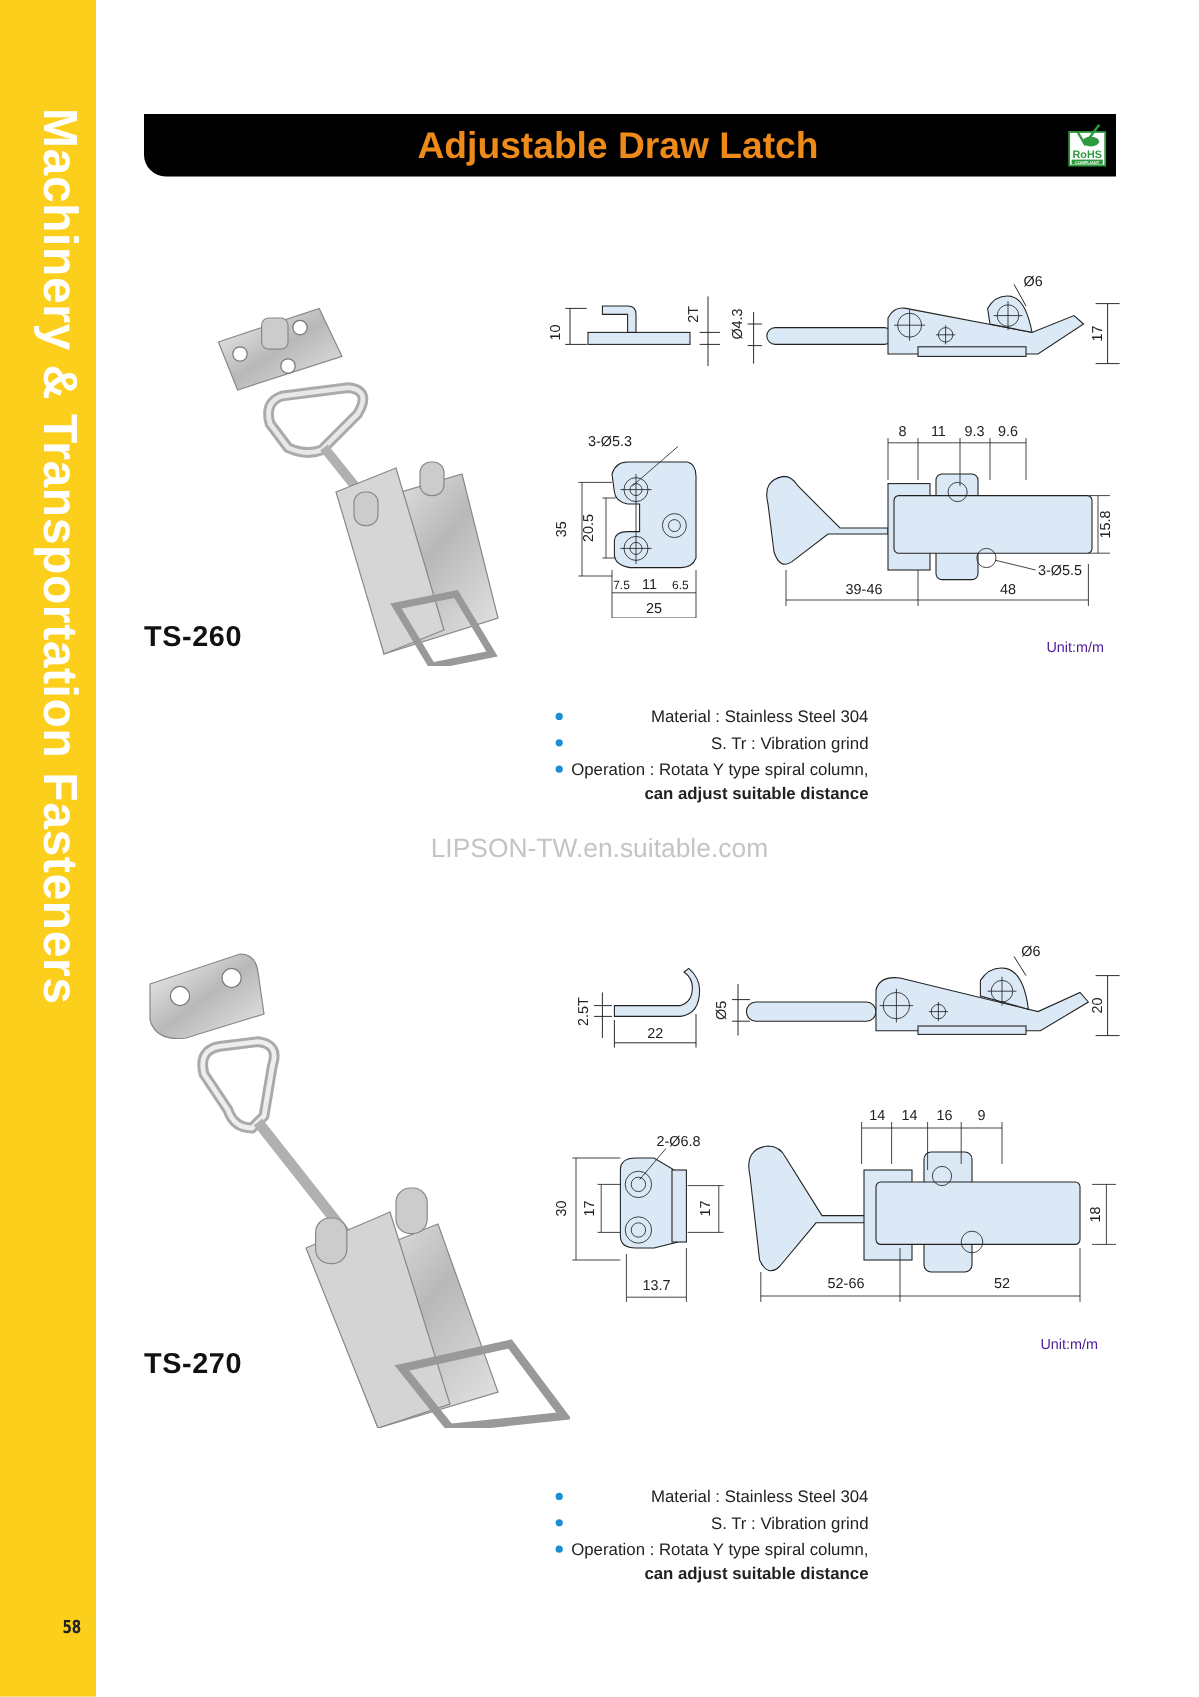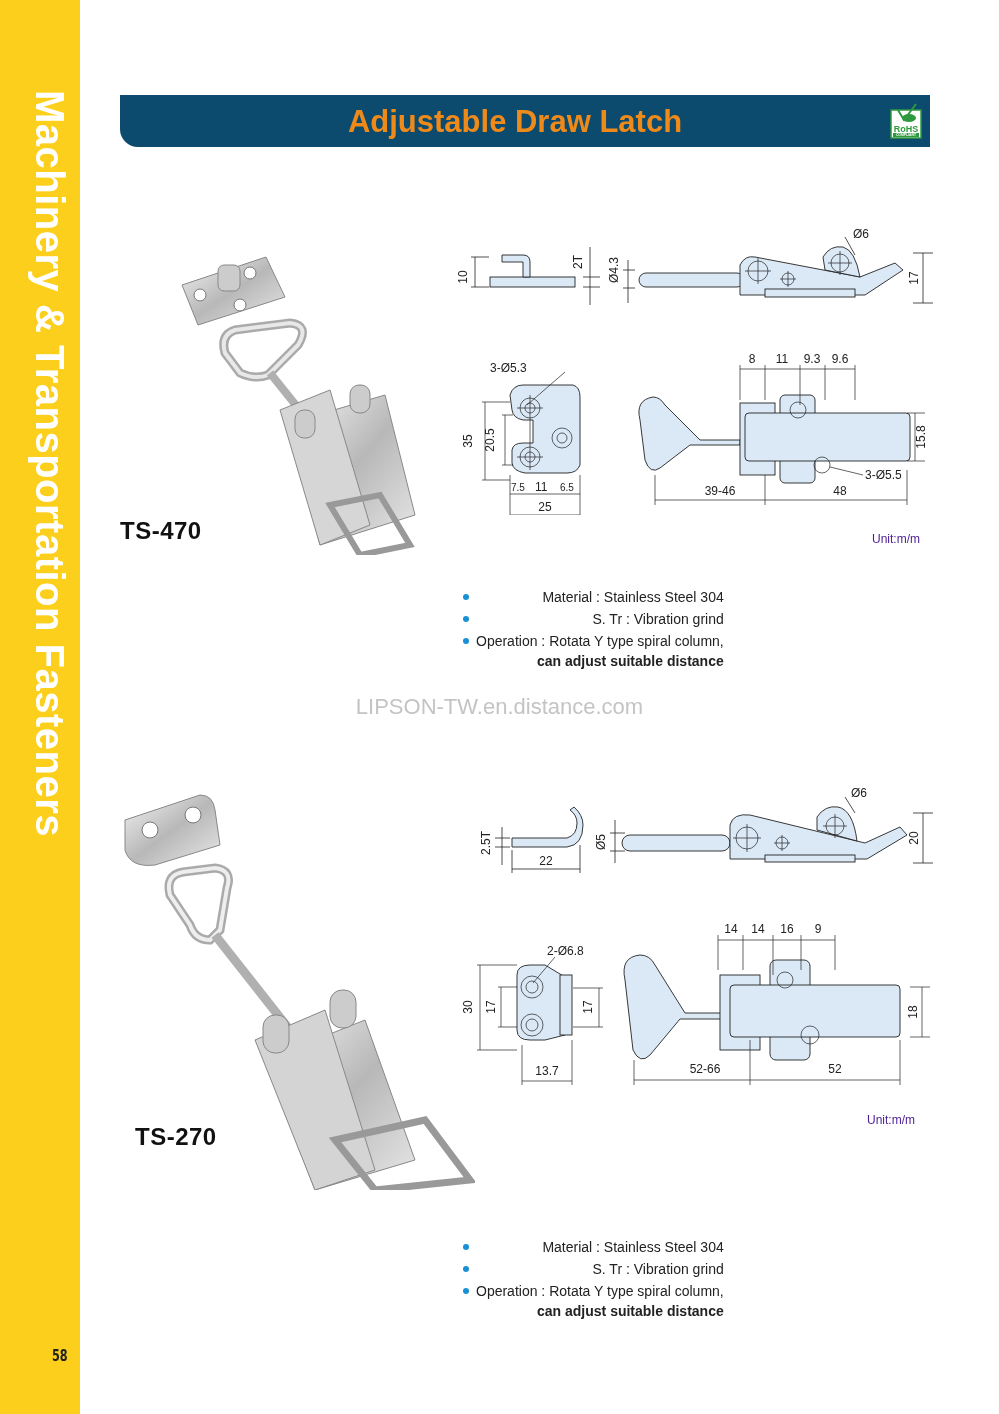--- a/index.html
+++ b/index.html
@@ -1,20 +1,20 @@
 <!DOCTYPE html>
 <html><head>
 <meta charset="utf-8">
 <style>
   * { box-sizing: border-box; margin: 0; padding: 0; }
   body { width: 999px; height: 1414px; background: #ffffff; position: relative; overflow: hidden; font-family: "Liberation Sans", sans-serif; }
   .sidebar { position: absolute; left: 0; top: 0; width: 80px; height: 1414px; background: #fccf1c; }
   .sidebar-text { position: absolute; left: 40px; top: 90px; transform-origin: 0 0; transform: translate(32px, 0) rotate(90deg); white-space: nowrap; font-weight: bold; font-size: 40px; color: #ffffff; letter-spacing: 0.5px; font-family: "Liberation Sans", sans-serif; }
   .page-num { position: absolute; left: 52px; top: 1347px; font-size: 15px; font-weight: bold; color: #222; font-family: "DejaVu Sans", sans-serif; transform: scaleX(0.75); transform-origin: 0 0; }
-  .header-bar { position: absolute; left: 120px; top: 95px; width: 810px; height: 52px; background: #0c4a6e; border-radius: 0 0 0 18px; }
+  .header-bar { position: absolute; left: 120px; top: 95px; width: 810px; height: 52px; background: #000000; border-radius: 0 0 0 18px; }
   .header-title { position: absolute; left: 0; width: 810px; top: 9px; text-align: center; font-size: 31px; font-weight: bold; color: #ee8a1a; padding-right: 20px; }
   .rohs { position: absolute; left: 890px; top: 102px; width: 34px; height: 38px; }
   .model { position: absolute; font-size: 24px; font-weight: bold; color: #111; letter-spacing: 0.5px; }
   .photo { position: absolute; }
   .drawing { position: absolute; }
   .unit { position: absolute; font-size: 12px; color: #4c1d95; }
   .specs { position: absolute; font-size: 14px; color: #222; line-height: 22px; }
   .specs li { list-style: none; position: relative; padding-left: 17px; text-align: right; }
   .specs li .dot { position: absolute; left: 4px; top: 8px; width: 6px; height: 6px; border-radius: 50%; background: #1a8fd6; }
   .specs li.cont { margin-top: -2px; font-weight: bold; }
@@ -59,21 +59,21 @@
   <path d="M55 108 Q50 90 65 85 L120 78 Q140 80 128 100 L98 130 Q85 135 70 128 Z" fill="none" stroke="#aaa" stroke-width="9"></path>
   <path d="M55 108 Q50 90 65 85 L120 78 Q140 80 128 100 L98 130 Q85 135 70 128 Z" fill="none" stroke="#e8e8e8" stroke-width="4"></path>
   <line x1="100" y1="128" x2="190" y2="240" stroke="#b0b0b0" stroke-width="8"></line>
 
   <polygon points="120,178 215,150 245,270 150,300" fill="url(#steel)" stroke="#888"></polygon>
   <polygon points="110,165 160,145 200,280 150,300" fill="#d6d6d6" stroke="#888"></polygon>
   <rect x="125" y="165" width="20" height="28" rx="9" fill="#ccc" stroke="#888"></rect>
   <rect x="180" y="140" width="20" height="28" rx="9" fill="#ccc" stroke="#888"></rect>
   <path d="M160 260 L210 250 L240 300 L190 310 Z" fill="none" stroke="#999" stroke-width="6"></path>
 </svg>
-<div class="model" style="left:120px;top:517px">TS-470</div>
+<div class="model" style="left:120px;top:517px">TS-260</div>
 
 <svg class="drawing" style="left:455px;top:225px" width="480" height="85" viewBox="0 0 480 85">
   <g stroke="#222" stroke-width="0.8" fill="none">
     <line x1="20" y1="32" x2="20" y2="62"></line>
       <line x1="16" y1="32" x2="34" y2="32"></line>
       <line x1="16" y1="62" x2="34" y2="62"></line>
     <line x1="135" y1="22" x2="135" y2="80"></line>
       <line x1="128" y1="52" x2="145" y2="52"></line>
       <line x1="128" y1="62" x2="145" y2="62"></line>
     <line x1="173" y1="35" x2="173" y2="78"></line>
@@ -178,39 +178,39 @@
 </svg>
 <div class="unit" style="left:872px;top:532px">Unit:m/m</div>
 
 <ul class="specs" style="left:459px;top:586px">
   <li><span class="dot"></span><span>Material : Stainless Steel 304</span></li>
   <li><span class="dot"></span><span>S. Tr : Vibration grind</span></li>
   <li><span class="dot"></span><span>Operation : Rotata Y type spiral column,</span></li>
   <li class="cont"><span>can adjust suitable distance</span></li>
 </ul>
 
-<div class="watermark">LIPSON-TW.en.distance.com</div>
+<div class="watermark">LIPSON-TW.en.suitable.com</div>
 
 <svg class="photo" style="left:115px;top:790px" width="360" height="400" viewBox="0 0 360 400">
 
   <path d="M10 30 L85 5 Q98 5 100 20 L105 55 L40 75 Q15 78 10 60 Z" fill="url(#steel)" stroke="#888"></path>
   <circle cx="35" cy="40" r="8" fill="#fff" stroke="#777"></circle>
   <circle cx="78" cy="25" r="8" fill="#fff" stroke="#777"></circle>
 
   <path d="M55 105 Q50 85 68 82 L100 78 Q118 80 112 98 L105 140 L95 150 Q80 150 75 135 Z" fill="none" stroke="#aaa" stroke-width="9"></path>
   <path d="M55 105 Q50 85 68 82 L100 78 Q118 80 112 98 L105 140 L95 150 Q80 150 75 135 Z" fill="none" stroke="#eee" stroke-width="4"></path>
   <line x1="100" y1="145" x2="230" y2="310" stroke="#b0b0b0" stroke-width="9"></line>
 
   <polygon points="150,270 250,230 300,370 200,400" fill="url(#steel)" stroke="#888"></polygon>
   <polygon points="140,250 210,220 260,380 200,400" fill="#d4d4d4" stroke="#888"></polygon>
   <rect x="148" y="225" width="26" height="38" rx="12" fill="#ccc" stroke="#888"></rect>
   <rect x="215" y="200" width="26" height="38" rx="12" fill="#ccc" stroke="#888"></rect>
   <path d="M220 350 L310 330 L355 390 L260 400 Z" fill="none" stroke="#999" stroke-width="7"></path>
 </svg>
-<div class="model" style="left:135px;top:1123px">TS-270</div>
+<div class="model" style="left:120px;top:1123px">TS-270</div>
 
 <svg class="drawing" style="left:455px;top:785px" width="480" height="90" viewBox="0 0 480 90">
   <g stroke="#222" stroke-width="0.8" fill="none">
     <line x1="47" y1="42" x2="47" y2="80"></line>
       <line x1="40" y1="53" x2="55" y2="53"></line>
       <line x1="40" y1="62" x2="55" y2="62"></line>
     <line x1="57" y1="65" x2="57" y2="88"></line>
       <line x1="125" y1="60" x2="125" y2="88"></line>
       <line x1="57" y1="84" x2="125" y2="84"></line>
     <line x1="160" y1="35" x2="160" y2="78"></line>

